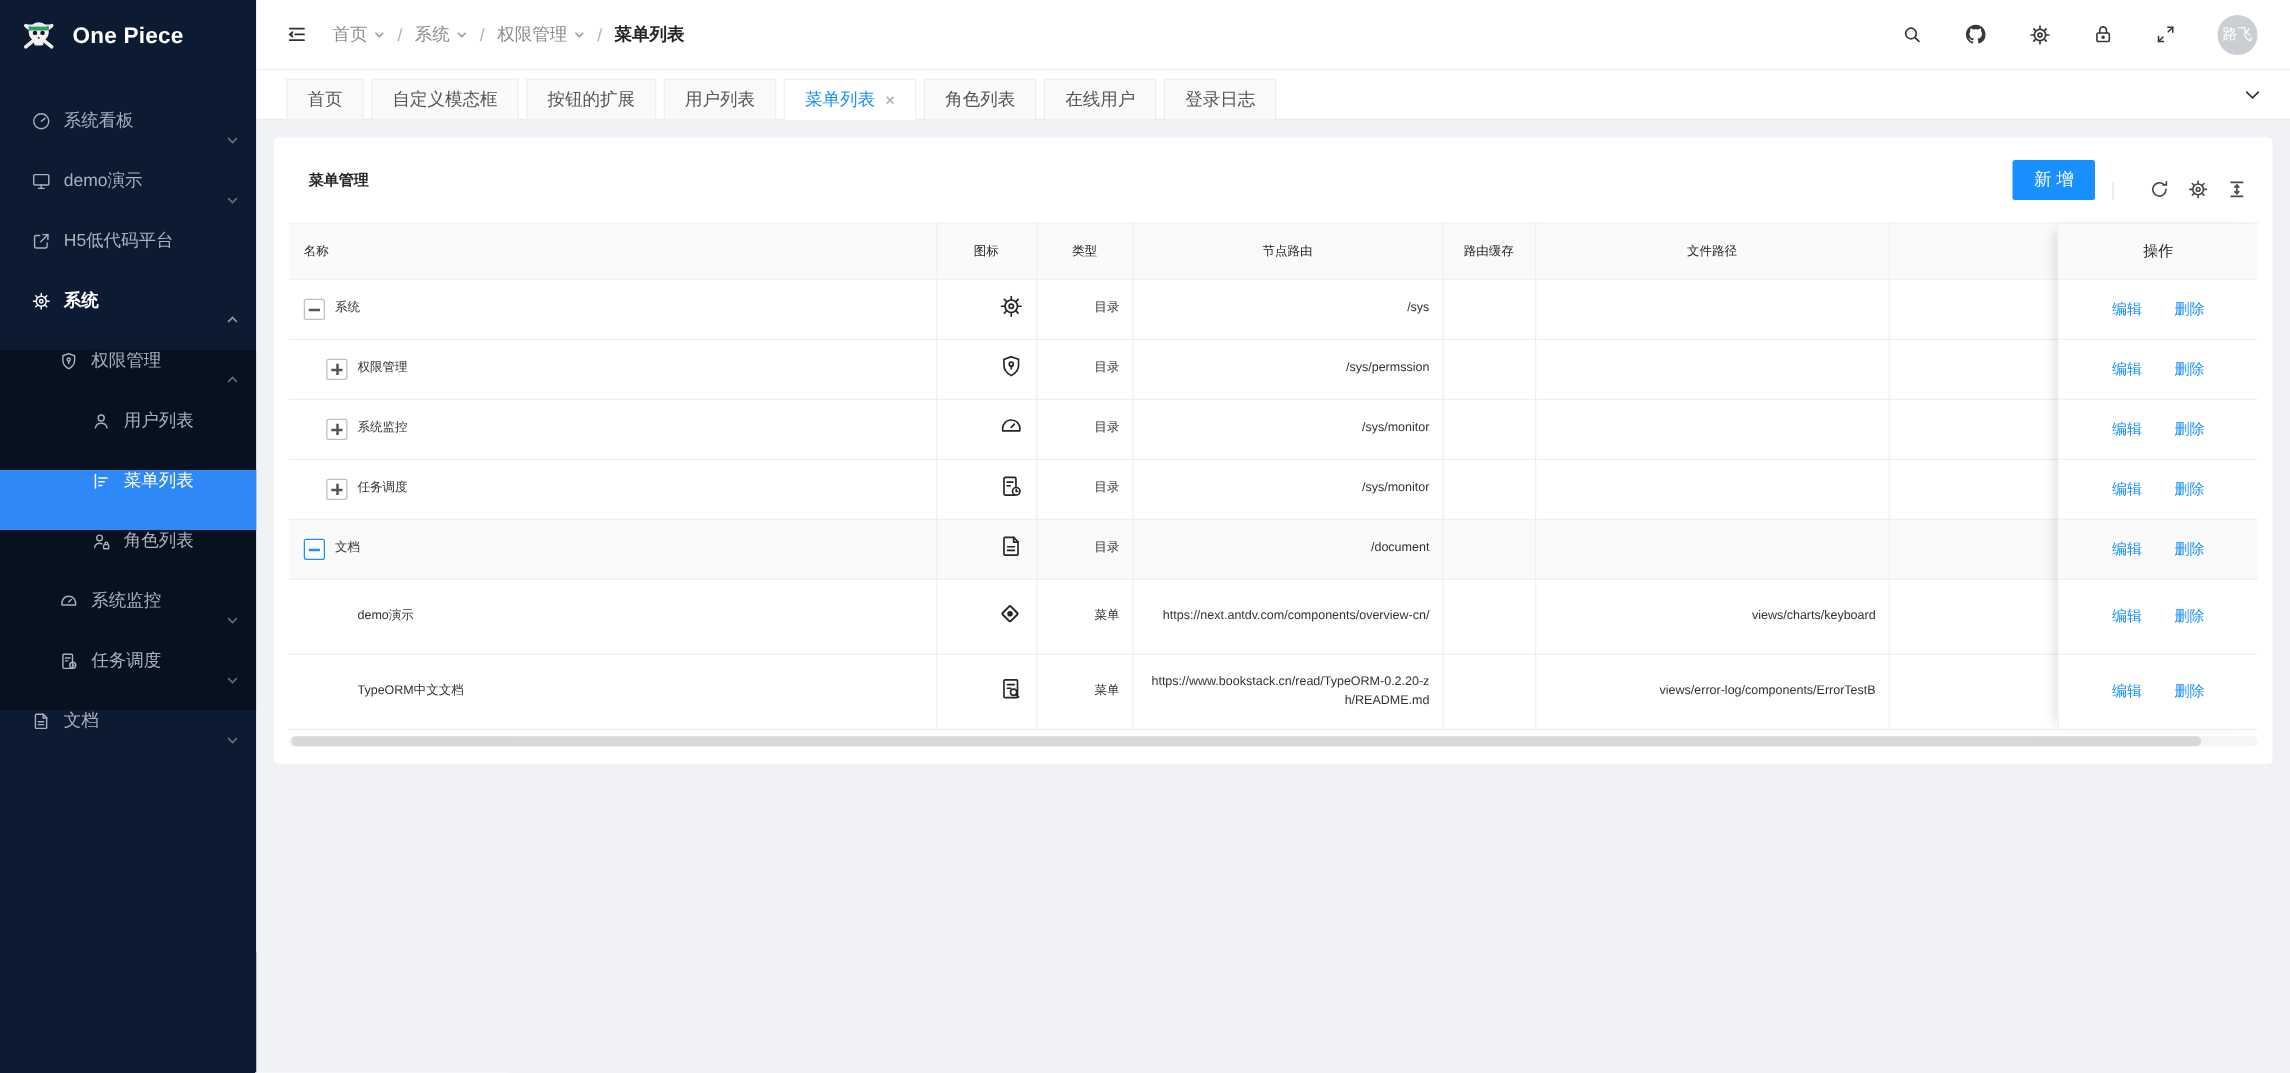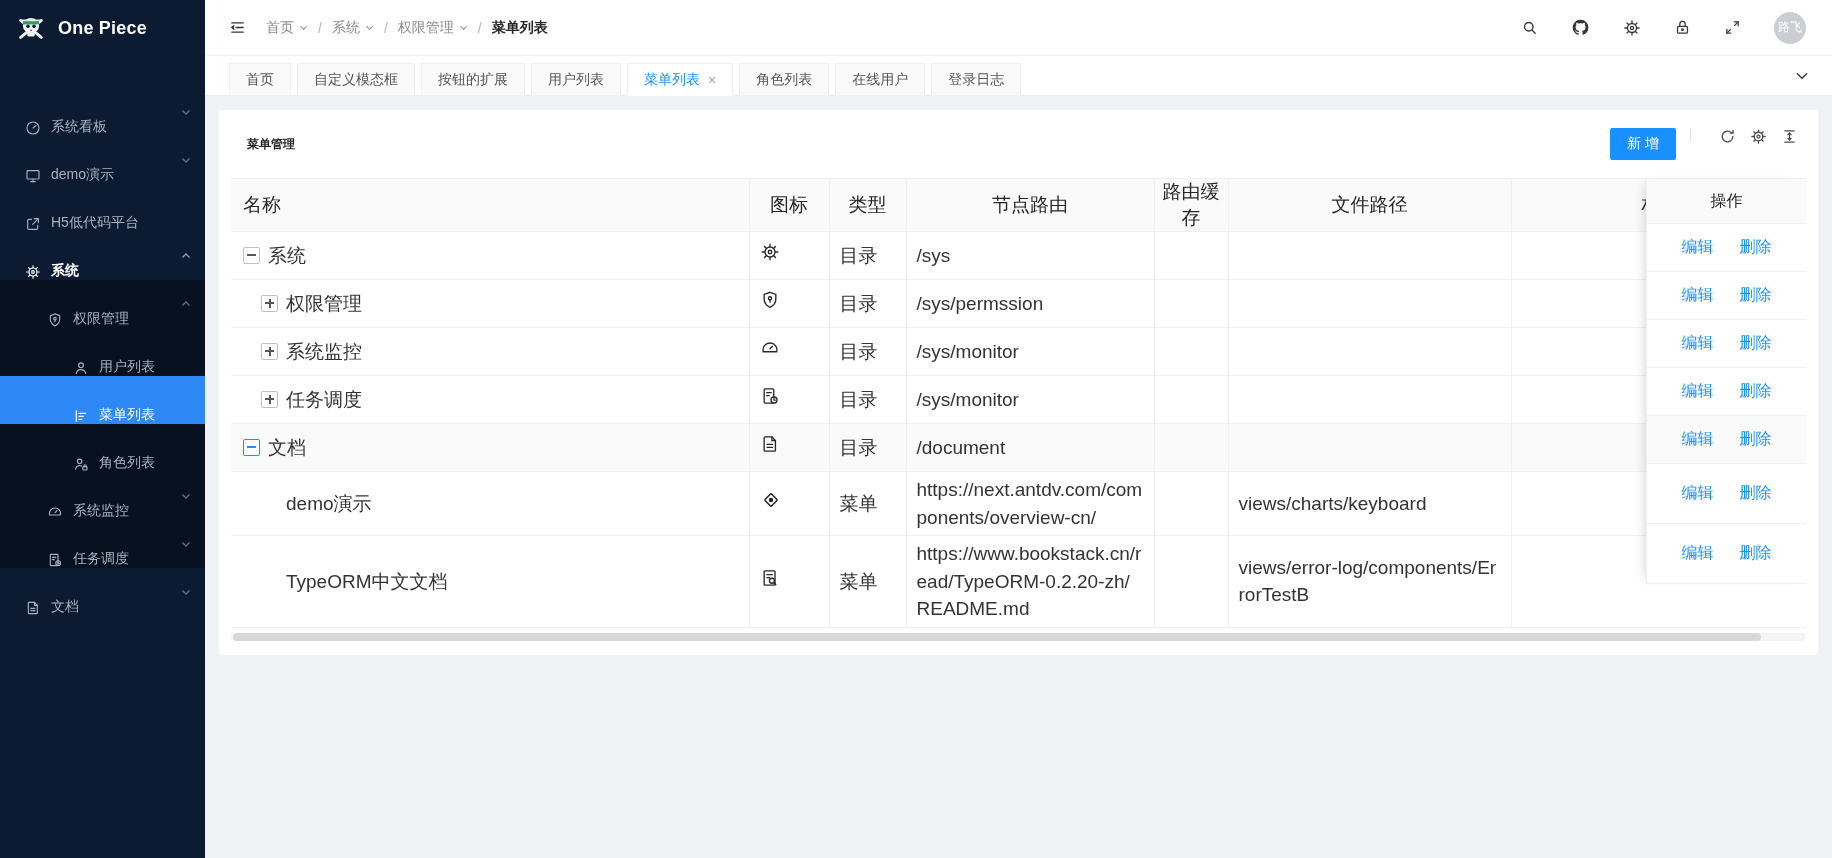--- a/index.html
+++ b/index.html
@@ -4,21 +4,21 @@
 <style>
   * { margin:0; padding:0; box-sizing:border-box; }
   html,body { width:1832px; height:858px; overflow:hidden; font-family:"Liberation Sans","DejaVu Sans",sans-serif; background:#f0f2f5; }
   .app { display:flex; width:1832px; height:762px; }
 
   
   .sidebar { width:205px; height:858px; background:#0c1a32; flex:none; color:#a9b1bd; }
   .logo { height:56px; display:flex; align-items:center; padding-left:14px; gap:10px; cursor:pointer; }
   .logo-text { color:#fff; font-size:18px; font-weight:700; letter-spacing:.2px; }
   .menu { margin-top:32px; }
-  .mi { height:48px; display:flex; align-items:flex-end; position:relative; padding-left:24px; font-size:14px; cursor:pointer; white-space:nowrap; }
+  .mi { height:48px; display:flex; align-items:flex-start; position:relative; padding-left:24px; font-size:14px; cursor:pointer; white-space:nowrap; }
   .mi .ic { width:17px; height:17px; margin-right:10px; display:flex; align-items:center; justify-content:center; flex:none; }
   .mi .chev { position:absolute; right:14px; top:50%; margin-top:-5px; opacity:.55; }
   .mi.l2 { padding-left:46px; }
   .mi.l3 { padding-left:72px; }
   .submenu { background:#081120; }
   .mi.bold { color:#ffffff; font-weight:700; }
   .mi.selected { background:#2e89f6; color:#fff; }
 
   
   .main { flex:1; display:flex; flex-direction:column; min-width:0; }
@@ -40,49 +40,49 @@
   .tab { height:33px; line-height:31px; padding:0 16px; background:#fafafa; border:1px solid #f0f0f0; font-size:14px; color:#555; cursor:pointer; margin-bottom:-1px; display:flex; align-items:center; gap:8px; }
   .tab.active { background:#fff; color:#1890ff; border-bottom-color:#fff; }
   .tab-close { color:#a0a0a0; font-size:14px; line-height:1; cursor:pointer; }
   .tabbar-chev { margin-left:auto; align-self:center; display:flex; color:#333; cursor:pointer; }
 
   
   .content { flex:1; background:#f0f2f5; padding:14px; overflow:hidden; }
   .card { background:#fff; border-radius:4px; padding:12px 12px 14px; }
   .card-head { display:flex; align-items:center; justify-content:space-between; padding:6px 8px 18px 16px; }
   .card-title { font-size:12px; font-weight:700; color:#262626; }
-  .head-actions { display:flex; align-items:flex-start; }
+  .head-actions { display:flex; align-items:flex-end; }
   .btn-primary { height:32px; padding:0 17px; background:#1890ff; color:#fff; border:none; border-radius:2px; font-size:14px; cursor:pointer; font-family:inherit; }
   .v-divider { width:1px; height:14px; background:#e1e1e1; margin:0 14px; }
   .icon-btn { display:flex; color:#4a4a4a; cursor:pointer; margin-left:14px; }
   .icon-btn:first-of-type { margin-left:0; }
 
   
   .tablewrap { position:relative; }
   .tscroll { overflow:hidden; width:100%; }
-  table.grid { width:1580px; table-layout:fixed; border-collapse:collapse; font-size:19px; color:#333; }
+  table.grid { width:1580px; table-layout:fixed; border-collapse:collapse; font-size:10px; color:#333; }
   .grid th { height:45px; background:#fafafa; font-weight:500; color:#262626; border-top:1px solid #f0f0f0; border-bottom:1px solid #f0f0f0; border-right:1px solid #f0f0f0; padding:0 8px; }
   .grid th.al { text-align:left; padding-left:12px; }
   .grid th.perm { text-align:right; padding-right:150px; }
-  .grid td { border-bottom:1px solid #f0f0f0; border-right:1px solid #f0f0f0; text-align:left; vertical-align:middle; padding:4px 10px; line-height:1.45; word-break:break-all; }
+  .grid td { border-bottom:1px solid #f0f0f0; border-right:1px solid #f0f0f0; text-align:right; vertical-align:middle; padding:4px 10px; line-height:1.45; word-break:break-all; }
   .grid td.name { text-align:left; padding-left:12px; }
   .grid tr.r48 td { height:48px; }
   .grid tr.r60 td { height:60px; }
   .grid tr.hovered td { background:#fafafa; }
   .namecell { display:flex; align-items:center; gap:8px; }
   .ind1 { padding-left:0; } .ind2 { padding-left:18px; } .ind3 { padding-left:43px; }
   .toggle { width:17px; height:17px; border:1px solid #bfbfbf; border-radius:2px; background:#fff; position:relative; cursor:pointer; flex:none; }
   .toggle::before { content:""; position:absolute; left:3px; right:3px; top:50%; height:2px; margin-top:-1px; background:#555; }
   .toggle.plus::after { content:""; position:absolute; top:3px; bottom:3px; left:50%; width:2px; margin-left:-1px; background:#555; }
   .toggle.blue { border-color:#1890ff; }
   .toggle.blue::before { background:#1890ff; }
   .rowicon { display:inline-flex; color:#262626; }
 
   .fixedcol { position:absolute; top:0; right:0; width:160px; background:#fff; border-left:1px solid #f0f0f0; box-shadow:-7px 0 10px -6px rgba(0,0,0,.16); }
-  .fc { display:flex; align-items:center; justify-content:center; gap:26px; border-bottom:1px solid #f0f0f0; font-size:16px; }
+  .fc { display:flex; align-items:center; justify-content:center; gap:26px; border-bottom:1px solid #f0f0f0; font-size:12px; }
   .fc.h46 { height:46px; background:#fafafa; font-weight:500; color:#262626; border-top:1px solid #f0f0f0; }
   .fc.h48 { height:48px; } .fc.h60 { height:60px; }
   .fc.hovered { background:#fafafa; }
   .link { color:#1890ff; cursor:pointer; }
 
   .hscroll { margin-top:5px; height:8px; background:#f5f5f5; border-radius:4px; position:relative; }
   .hthumb { position:absolute; left:2px; top:0; height:8px; width:97%; background:#d8d8d8; border-radius:4px; cursor:pointer; }
 
   svg { display:block; }
 </style>

